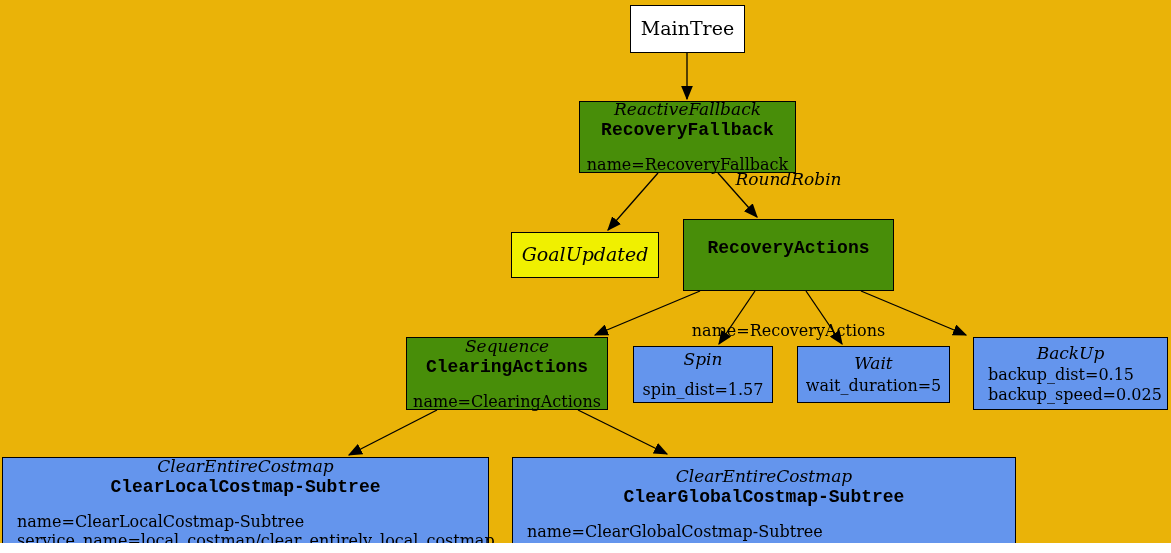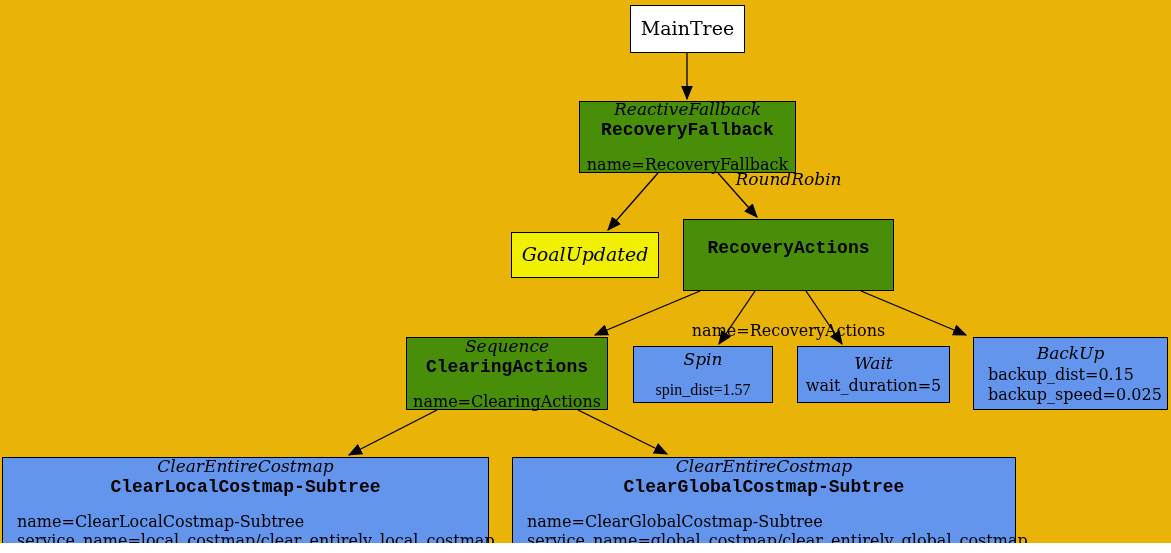--- a/index.html
+++ b/index.html
@@ -94,21 +94,21 @@
   <div class="node control" style="left:406px; top:337px; width:202px; height:73px;">
     <div class="type">Sequence</div>
     <div class="name">ClearingActions</div>
     <div class="attrs">
       <div class="attr">name=ClearingActions</div>
     </div>
   </div>
 
   <div class="node action" style="left:633px; top:346px; width:140px; height:57px;">
     <div class="type">Spin</div>
-    <div class="attrs" style="margin-top:10px;font-family:Liberation Serif, serif;">
+    <div class="attrs" style="margin-top:10px;">
       <div class="attr">spin_dist=1.57</div>
     </div>
   </div>
 
   <div class="node action" style="left:797px; top:346px; width:153px; height:57px;">
     <div class="type">Wait</div>
     <div class="attrs" style="margin-top:2px;">
       <div class="attr">wait_duration=5</div>
     </div>
   </div>
@@ -128,17 +128,16 @@
       <div class="attr">name=ClearLocalCostmap-Subtree</div>
       <div class="attr">service_name=local_costmap/clear_entirely_local_costmap</div>
     </div>
   </div>
 
   <div class="node action attrs-left" style="left:512px; top:457px; width:504px; height:93px;">
     <div class="type">ClearEntireCostmap</div>
     <div class="name">ClearGlobalCostmap-Subtree</div>
     <div class="attrs">
       <div class="attr">name=ClearGlobalCostmap-Subtree</div>
-      <div class="attr">service_name=global_costmap/clear_entirely_global_costmap</div>
     </div>
   </div>
 
 </div>
 
 </body></html>

